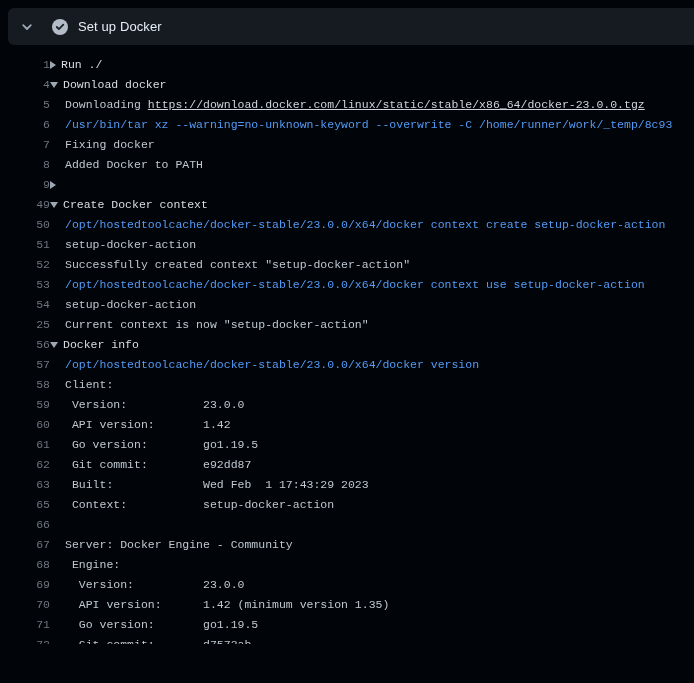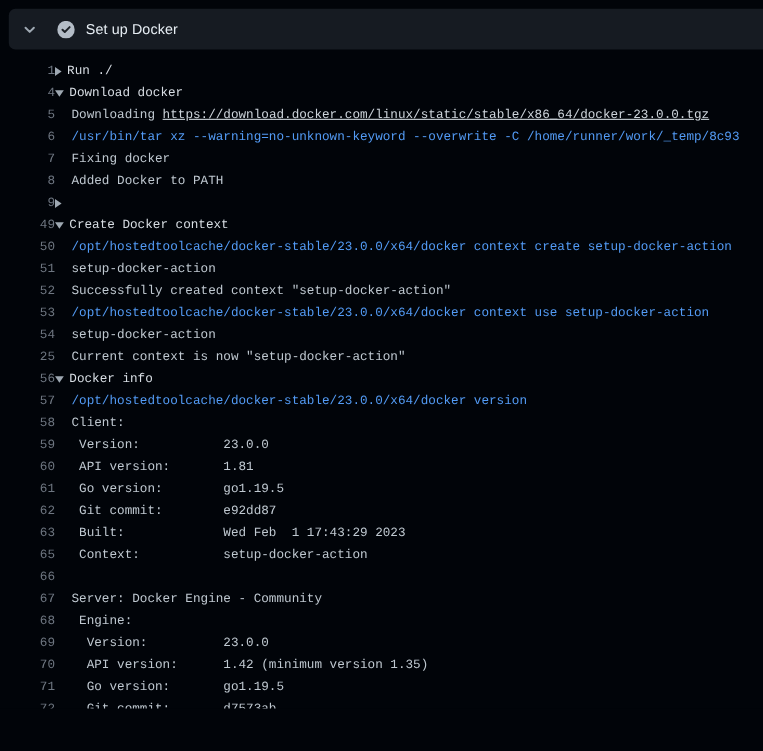--- a/index.html
+++ b/index.html
@@ -129,21 +129,21 @@
       <div class="line command child"><span class="num">50</span><span class="content"><span class="txt">/opt/hostedtoolcache/docker-stable/23.0.0/x64/docker context create setup-docker-action</span></span></div>
       <div class="line plain child"><span class="num">51</span><span class="content"><span class="txt">setup-docker-action</span></span></div>
       <div class="line plain child"><span class="num">52</span><span class="content"><span class="txt">Successfully created context "setup-docker-action"</span></span></div>
       <div class="line command child"><span class="num">53</span><span class="content"><span class="txt">/opt/hostedtoolcache/docker-stable/23.0.0/x64/docker context use setup-docker-action</span></span></div>
       <div class="line plain child"><span class="num">54</span><span class="content"><span class="txt">setup-docker-action</span></span></div>
       <div class="line plain child"><span class="num">25</span><span class="content"><span class="txt">Current context is now "setup-docker-action"</span></span></div>
       <div class="line group group"><span class="num">56</span><span class="content"><span class="tri tri-down"></span><span class="txt">Docker info</span></span></div>
       <div class="line command child"><span class="num">57</span><span class="content"><span class="txt">/opt/hostedtoolcache/docker-stable/23.0.0/x64/docker version</span></span></div>
       <div class="line plain child"><span class="num">58</span><span class="content"><span class="txt">Client:</span></span></div>
       <div class="line plain child"><span class="num">59</span><span class="content"><span class="txt"> Version:           23.0.0</span></span></div>
-      <div class="line plain child"><span class="num">60</span><span class="content"><span class="txt"> API version:       1.81</span></span></div>
+      <div class="line plain child"><span class="num">60</span><span class="content"><span class="txt"> API version:       1.42</span></span></div>
       <div class="line plain child"><span class="num">61</span><span class="content"><span class="txt"> Go version:        go1.19.5</span></span></div>
       <div class="line plain child"><span class="num">62</span><span class="content"><span class="txt"> Git commit:        e92dd87</span></span></div>
       <div class="line plain child"><span class="num">63</span><span class="content"><span class="txt"> Built:             Wed Feb  1 17:43:29 2023</span></span></div>
       <div class="line plain child"><span class="num">65</span><span class="content"><span class="txt"> Context:           setup-docker-action</span></span></div>
       <div class="line plain child"><span class="num">66</span><span class="content"><span class="txt"></span></span></div>
       <div class="line plain child"><span class="num">67</span><span class="content"><span class="txt">Server: Docker Engine - Community</span></span></div>
       <div class="line plain child"><span class="num">68</span><span class="content"><span class="txt"> Engine:</span></span></div>
       <div class="line plain child"><span class="num">69</span><span class="content"><span class="txt">  Version:          23.0.0</span></span></div>
       <div class="line plain child"><span class="num">70</span><span class="content"><span class="txt">  API version:      1.42 (minimum version 1.35)</span></span></div>
       <div class="line plain child"><span class="num">71</span><span class="content"><span class="txt">  Go version:       go1.19.5</span></span></div>

